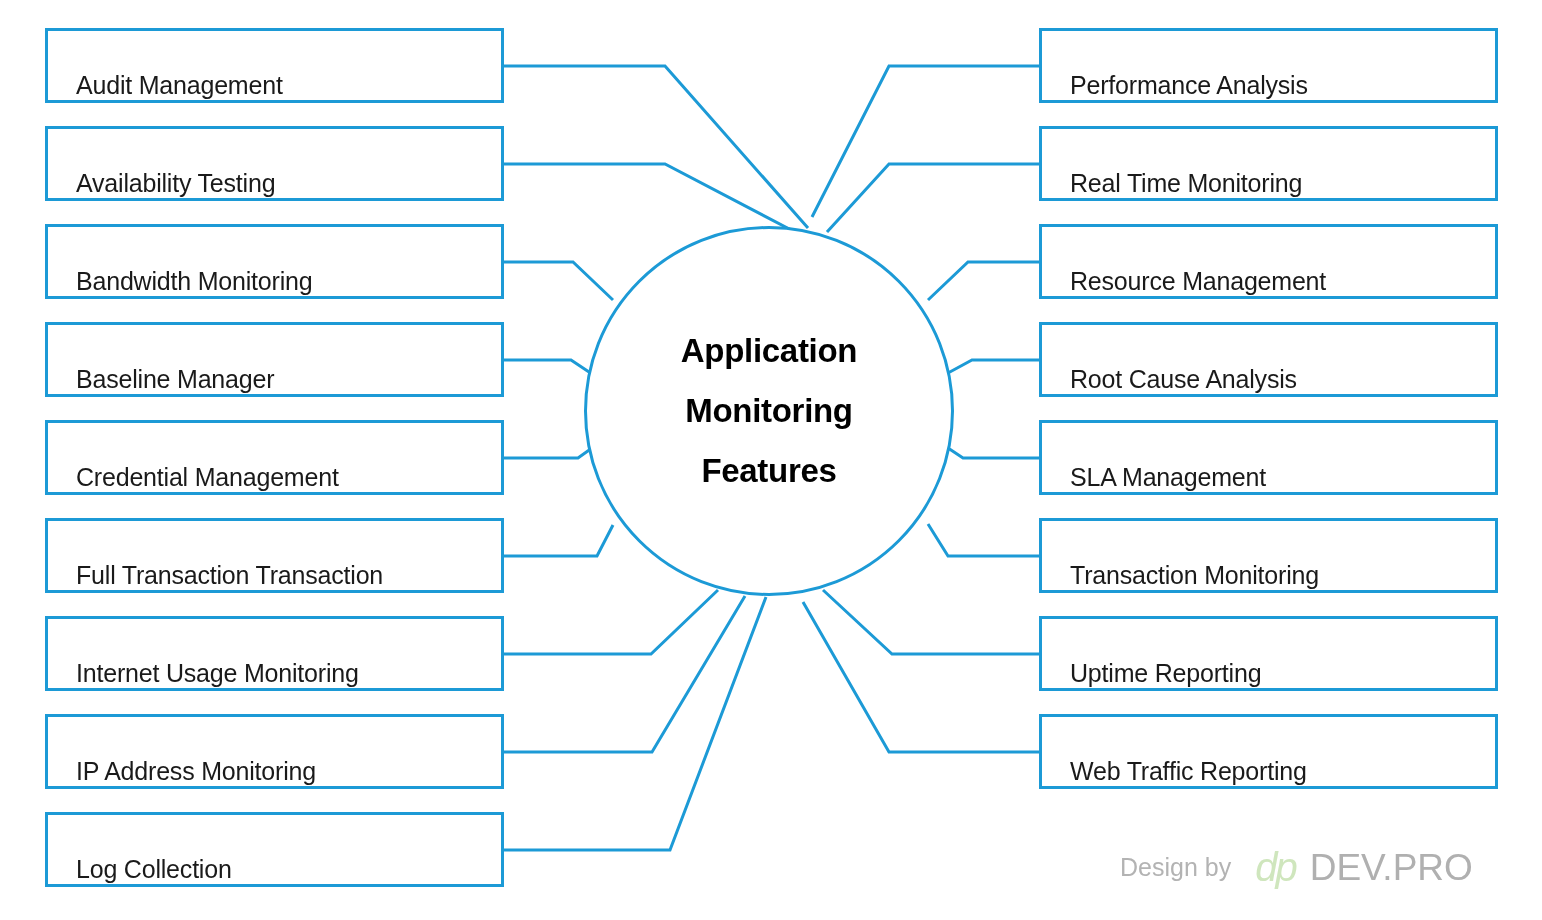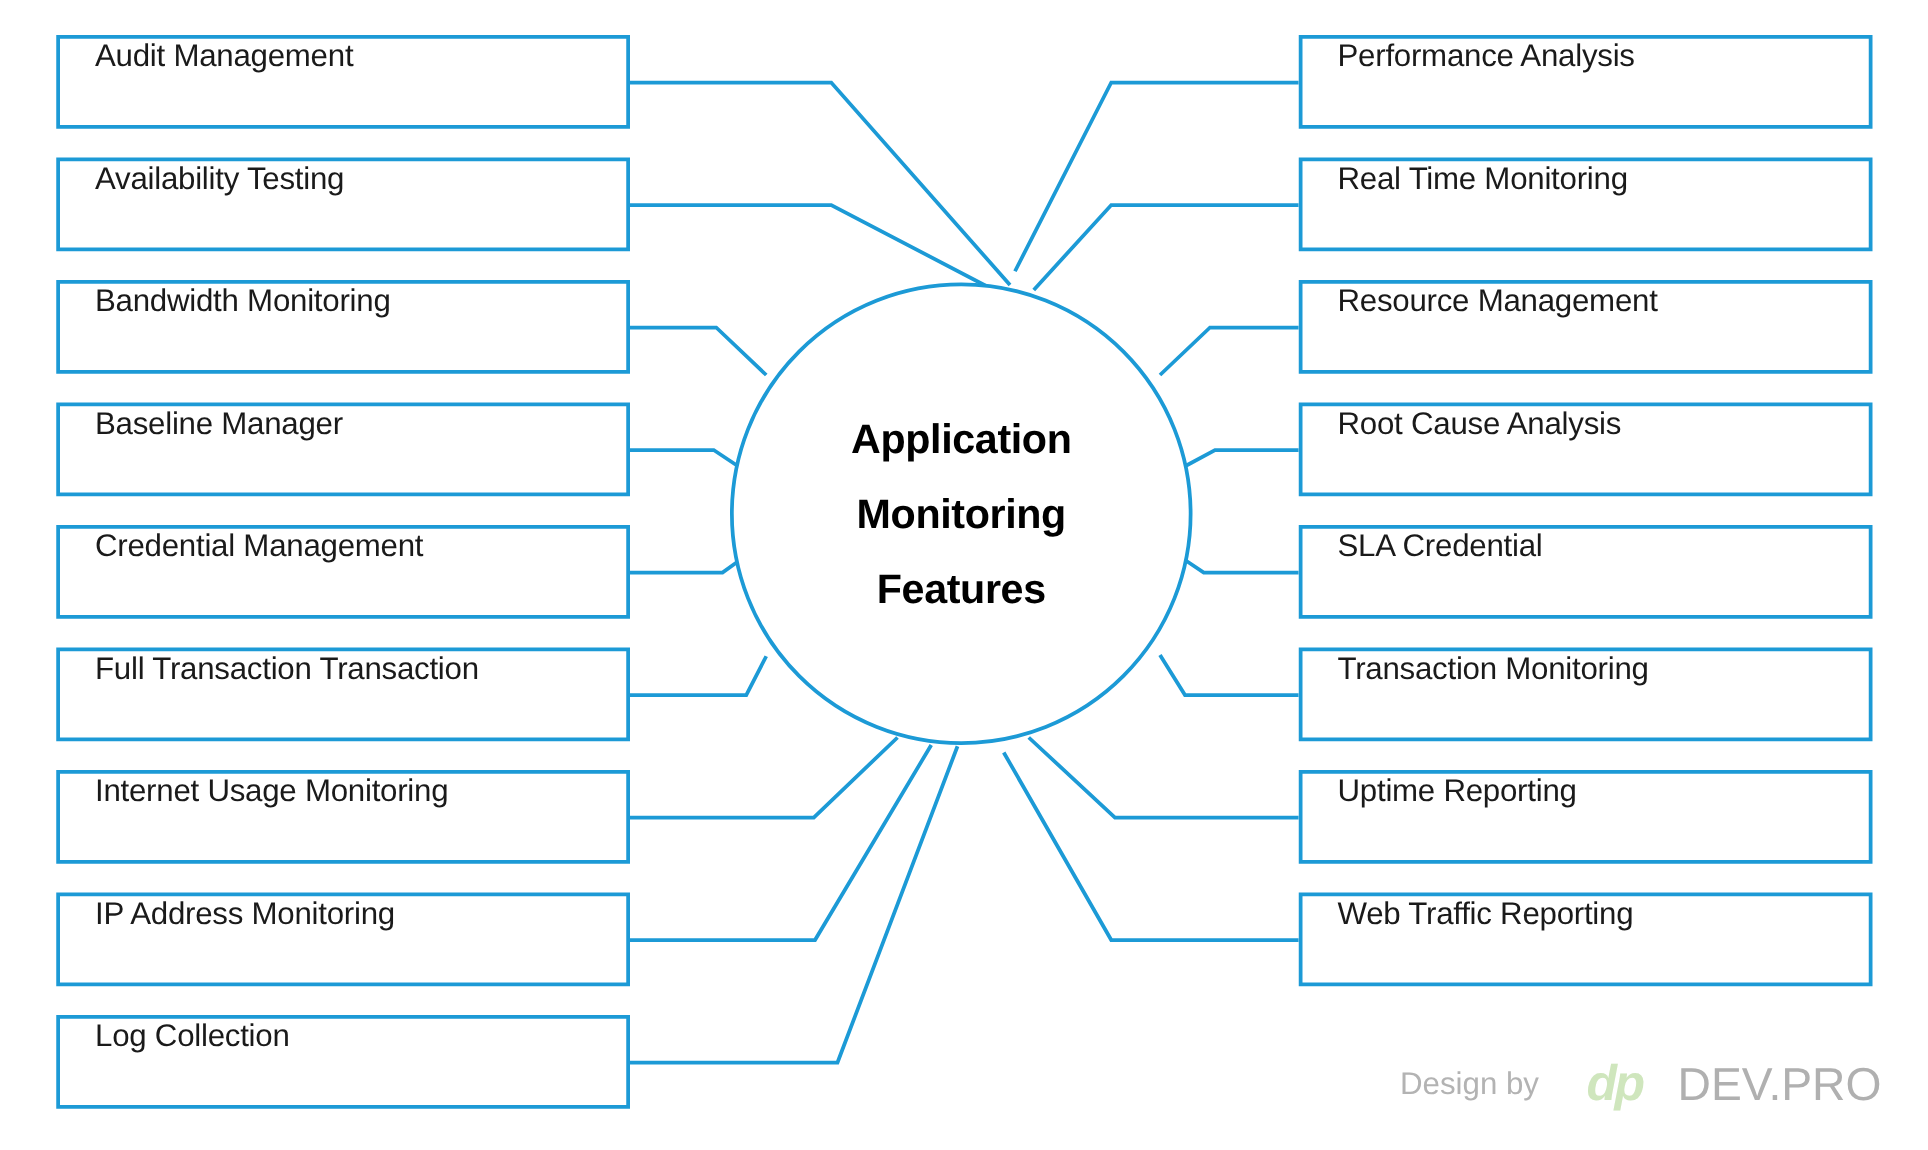--- a/index.html
+++ b/index.html
@@ -25,21 +25,21 @@
     width: 1542px;
     height: 920px;
     pointer-events: none;
   }
   .node-box {
     position: absolute;
     box-sizing: border-box;
     border: 3px solid #1c9ad6;
     background: #ffffff;
     display: flex;
-    align-items: flex-start;
+    align-items: flex-end;
     padding-left: 28px;
     height: 75px;
   }
   .node-label {
     font-family: "Liberation Sans", sans-serif;
     font-size: 25px;
     font-weight: 400;
     color: #1a1a1a;
     letter-spacing: -0.2px;
     white-space: nowrap;
@@ -71,32 +71,32 @@
     text-align: left;
     letter-spacing: -0.3px;
   }
 
   #footer {
     position: absolute;
     left: 1120px;
     top: 845px;
     display: flex;
     align-items: center;
-    gap: 24px;
+    gap: 10px;
   }
   .footer-text {
     font-family: "Liberation Sans", sans-serif;
     font-size: 25px;
     color: #b3b3b3;
     font-weight: 400;
   }
   .logo-mark {
     font-family: "Liberation Sans", sans-serif;
     font-size: 40px;
-    font-weight: 700;
+    font-weight: 400;
     font-style: italic;
     color: #cfe6bd;
     letter-spacing: -2px;
     margin-left: 14px;
     margin-right: 4px;
   }
   .logo-word {
     font-family: "Liberation Sans", sans-serif;
     font-size: 37px;
     font-weight: 400;
@@ -167,21 +167,21 @@
   <div class="node-box right-box" style="top:28px">
       <span class="node-label">Performance Analysis</span>
     </div>
   <div class="node-box right-box" style="top:224px">
       <span class="node-label">Resource Management</span>
     </div>
   <div class="node-box right-box" style="top:322px">
       <span class="node-label">Root Cause Analysis</span>
     </div>
   <div class="node-box right-box" style="top:420px">
-      <span class="node-label">SLA Credential</span>
+      <span class="node-label">SLA Management</span>
     </div>
   <div class="node-box right-box" style="top:518px">
       <span class="node-label">Transaction Monitoring</span>
     </div>
   <div class="node-box right-box" style="top:616px">
       <span class="node-label">Uptime Reporting</span>
     </div>
   <div class="node-box right-box" style="top:714px">
       <span class="node-label">Web Traffic Reporting</span>
     </div>

